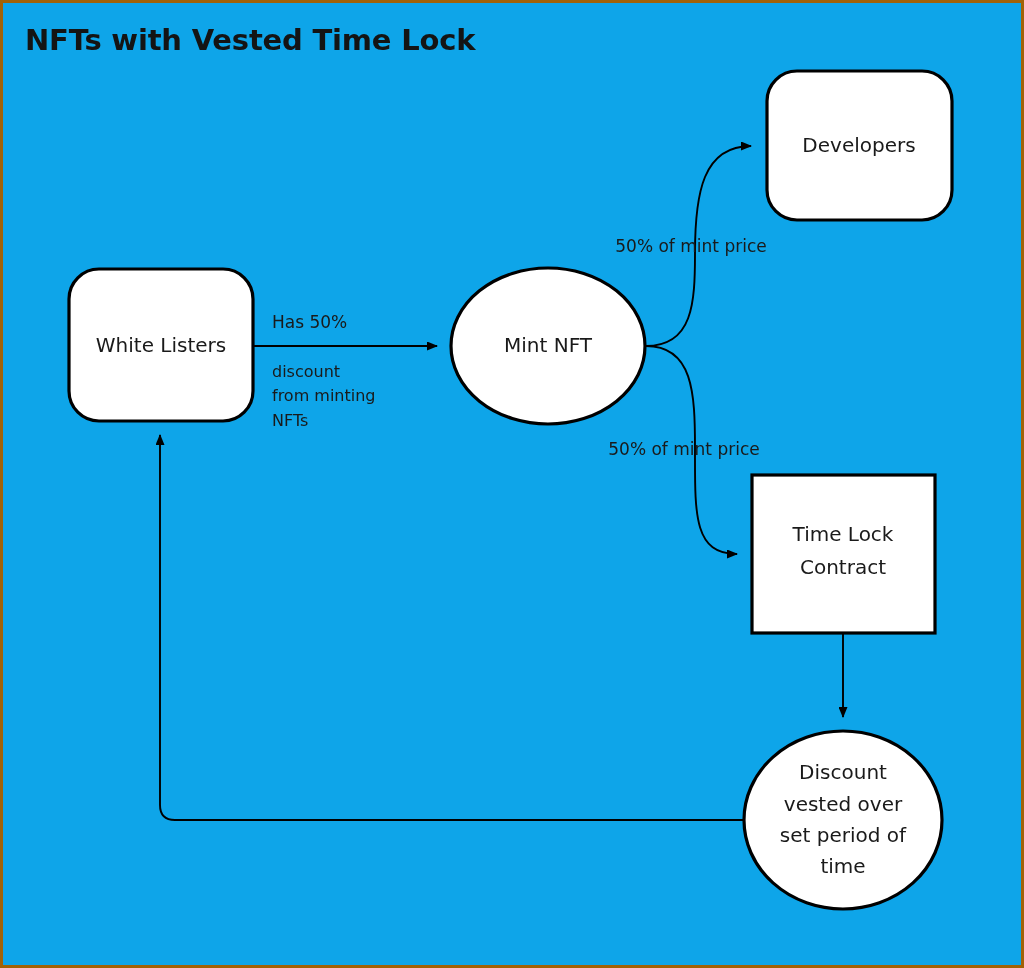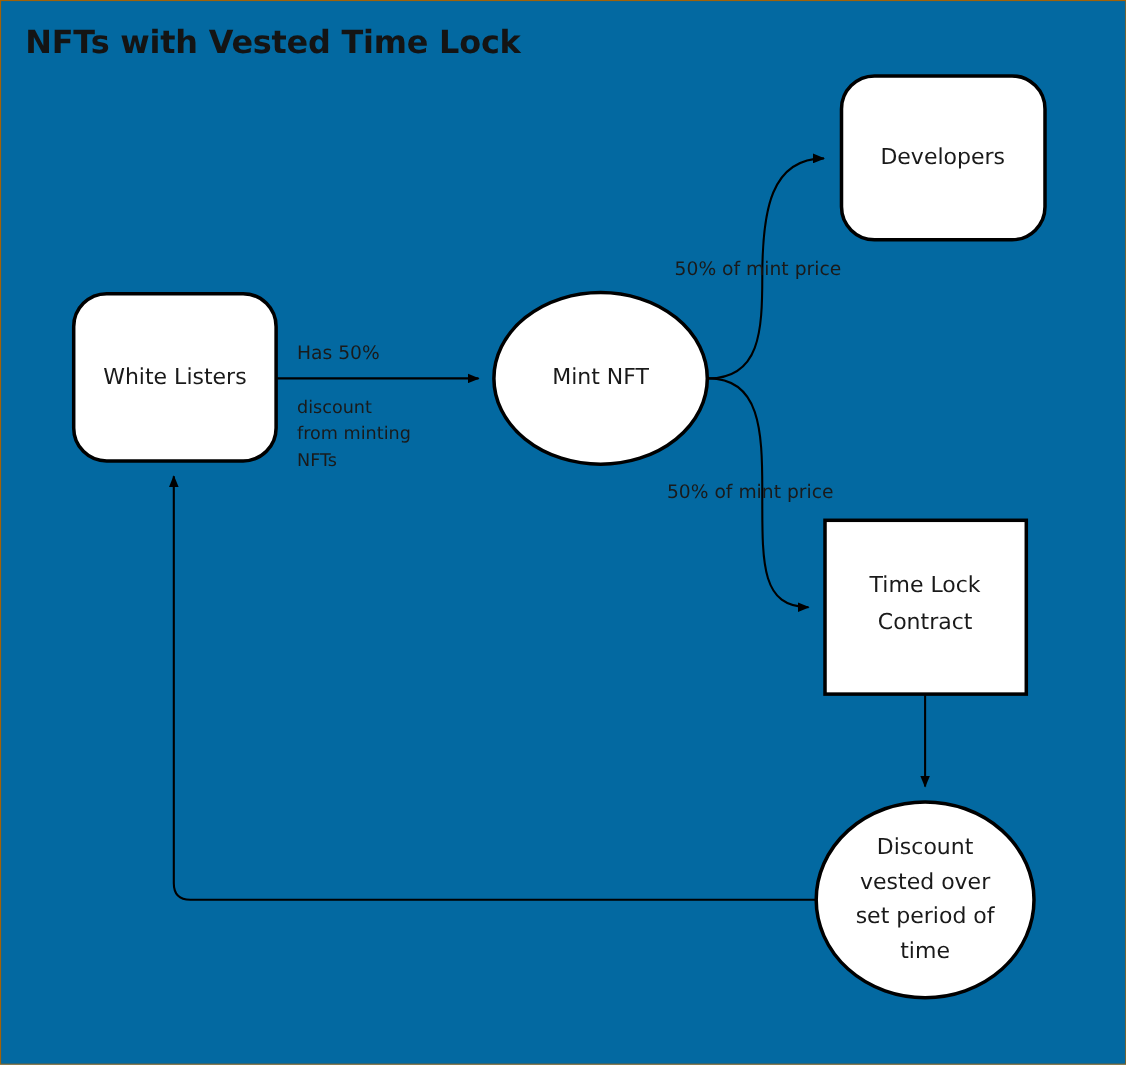--- a/index.html
+++ b/index.html
@@ -7,23 +7,23 @@
     padding: 0;
     background: #ffffff;
   }
   body {
     font-family: "DejaVu Sans", "Liberation Sans", sans-serif;
   }
   #canvas {
     position: relative;
     width: 1024px;
     height: 968px;
-    background: #0369a1;
+    background: #0ea5e9;
     box-sizing: border-box;
-    border: 1px solid #a16207;
+    border: 3px solid #a16207;
     overflow: hidden;
   }
   #diagram-title {
     position: absolute;
     left: 22px;
     top: 20px;
     font-size: 29px;
     font-weight: bold;
     color: #141414;
     letter-spacing: -0.2px;

